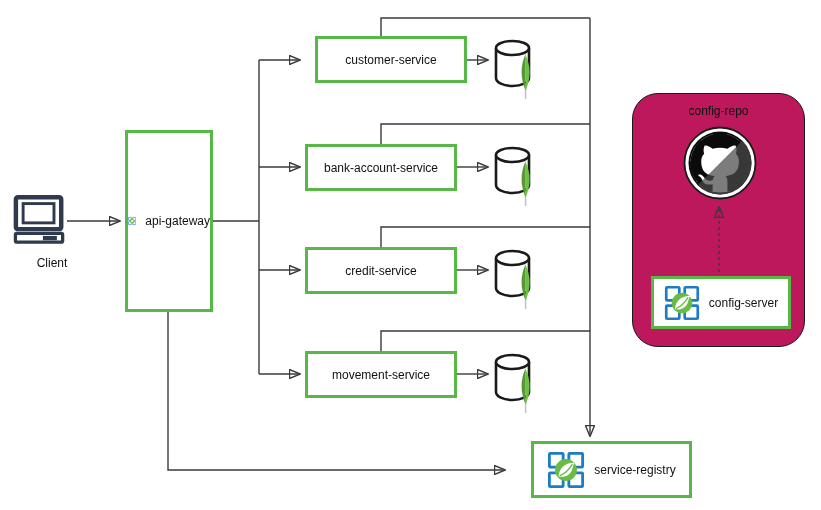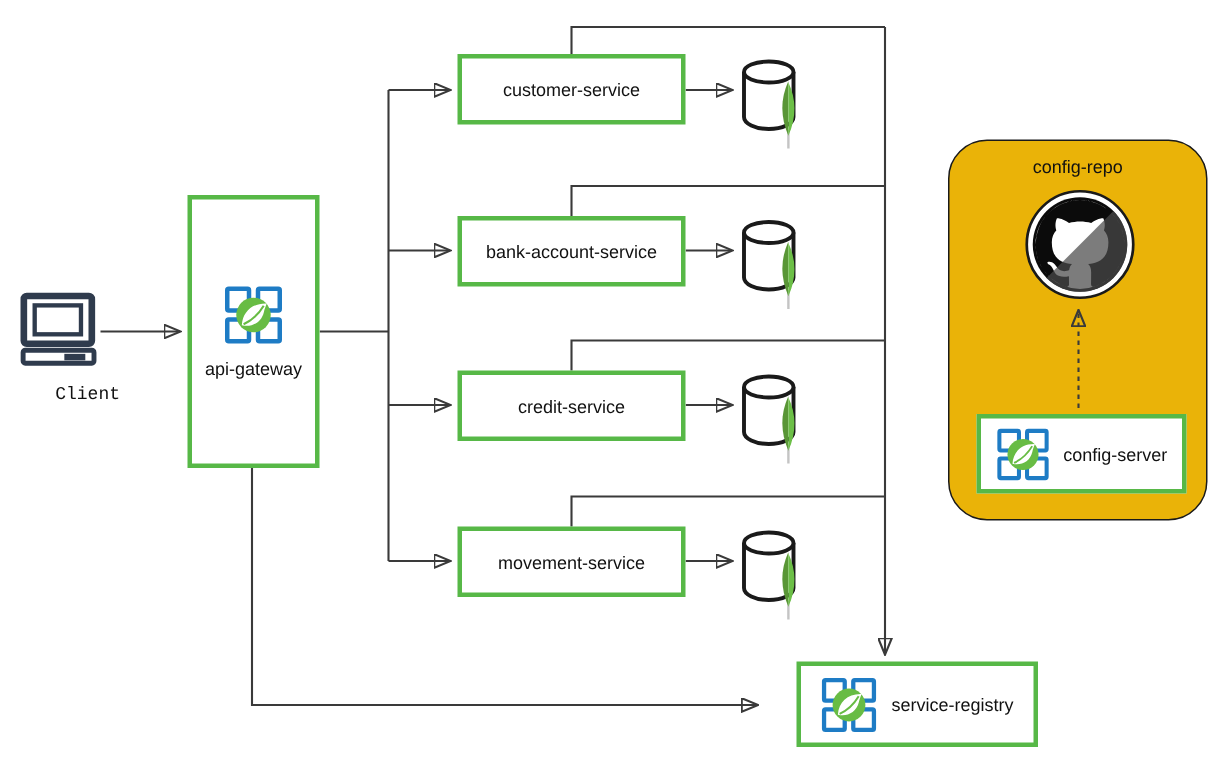--- a/index.html
+++ b/index.html
@@ -17,34 +17,34 @@
   }
   .wires{position:absolute;left:0;top:0;z-index:5;}
   .wires path{fill:none;stroke:var(--ink);stroke-width:1.4;}
   .node{
     position:absolute;box-sizing:border-box;background:#fff;
     border:3px solid var(--green);display:flex;align-items:center;justify-content:center;
     z-index:10;text-align:center;
   }
   .node .lbl{white-space:nowrap;}
   .svc{left:305px;width:152px;height:47px;}
-  #svc-0{top:36px;} #svc-1{top:144px;} #svc-2{top:247px;} #svc-3{top:351px;}
-  #api-gateway{left:125px;top:130px;width:88px;height:182px;flex-direction:column;gap:9px;}
+  #svc-0{top:36px;margin-left:10px;} #svc-1{top:144px;} #svc-2{top:247px;} #svc-3{top:351px;}
+  #api-gateway{left:125px;top:130px;width:88px;height:182px;flex-direction:row;gap:9px;}
   #service-registry{left:531px;top:441px;width:161px;height:57px;flex-direction:row;gap:9px;}
   #config-server{position:absolute;left:18px;top:182px;width:140px;height:53px;gap:9px;}
   #config-repo{
     position:absolute;left:632px;top:93px;width:173px;height:254px;box-sizing:border-box;
-    background:#eab308;border:1.5px solid #1a1a1a;border-radius:26px;z-index:2;
+    background:#be185d;border:1.5px solid #1a1a1a;border-radius:26px;z-index:2;
   }
   #config-repo .repo-title{position:absolute;left:0;top:10px;width:100%;text-align:center;}
   #github-icon{position:absolute;left:49px;top:31px;}
   .dbicon{position:absolute;left:493px;z-index:10;}
   #db-0{top:38px;} #db-1{top:145px;} #db-2{top:248px;} #db-3{top:352px;}
   #client{position:absolute;left:13px;top:194px;z-index:10;}
-  #client-label{position:absolute;left:0px;top:256px;width:80px;text-align:right;z-index:10;font-family:Liberation Mono, monospace;}
+  #client-label{position:absolute;left:12px;top:256px;width:80px;text-align:center;z-index:10;}
   .icon40{width:40px;height:40px;} .icon38{width:38px;height:38px;} .icon36{width:36px;height:36px;}
 </style>
 </head>
 <body>
 
 <div id="canvas">
 
   <svg width="0" height="0" style="position:absolute" aria-hidden="true">
     <defs>
       <symbol id="sym-spring" viewBox="0 0 40 40">

